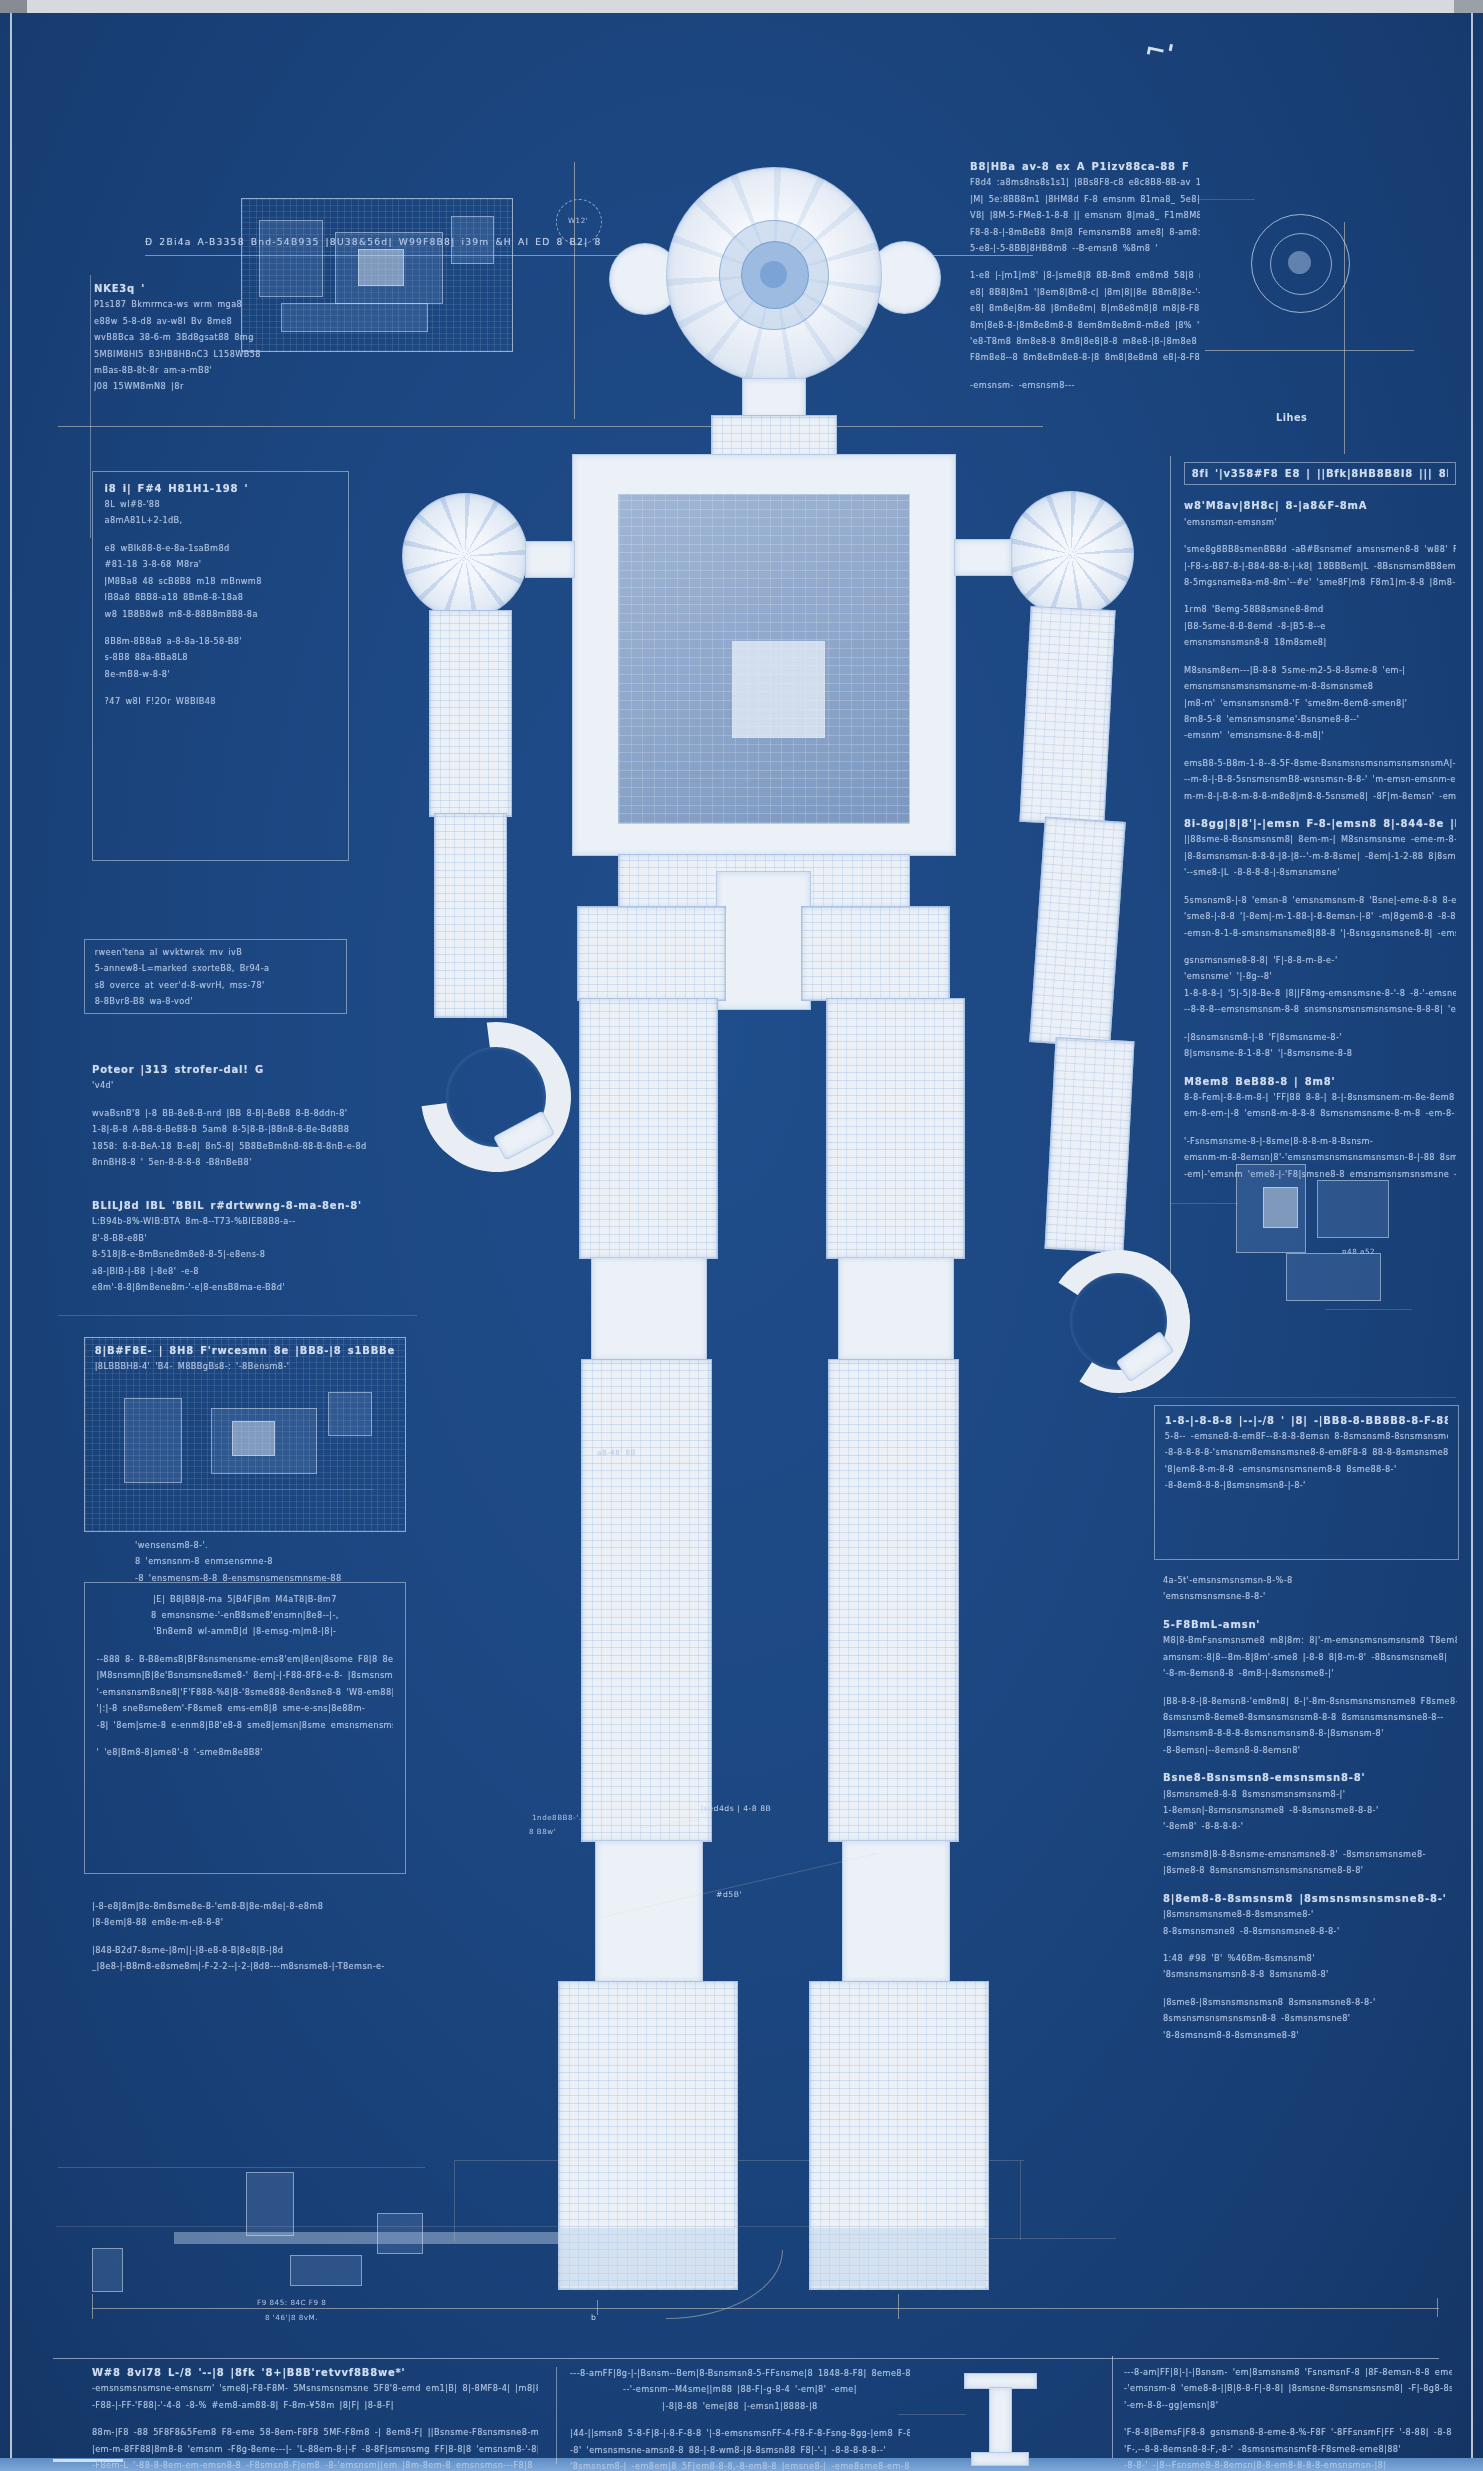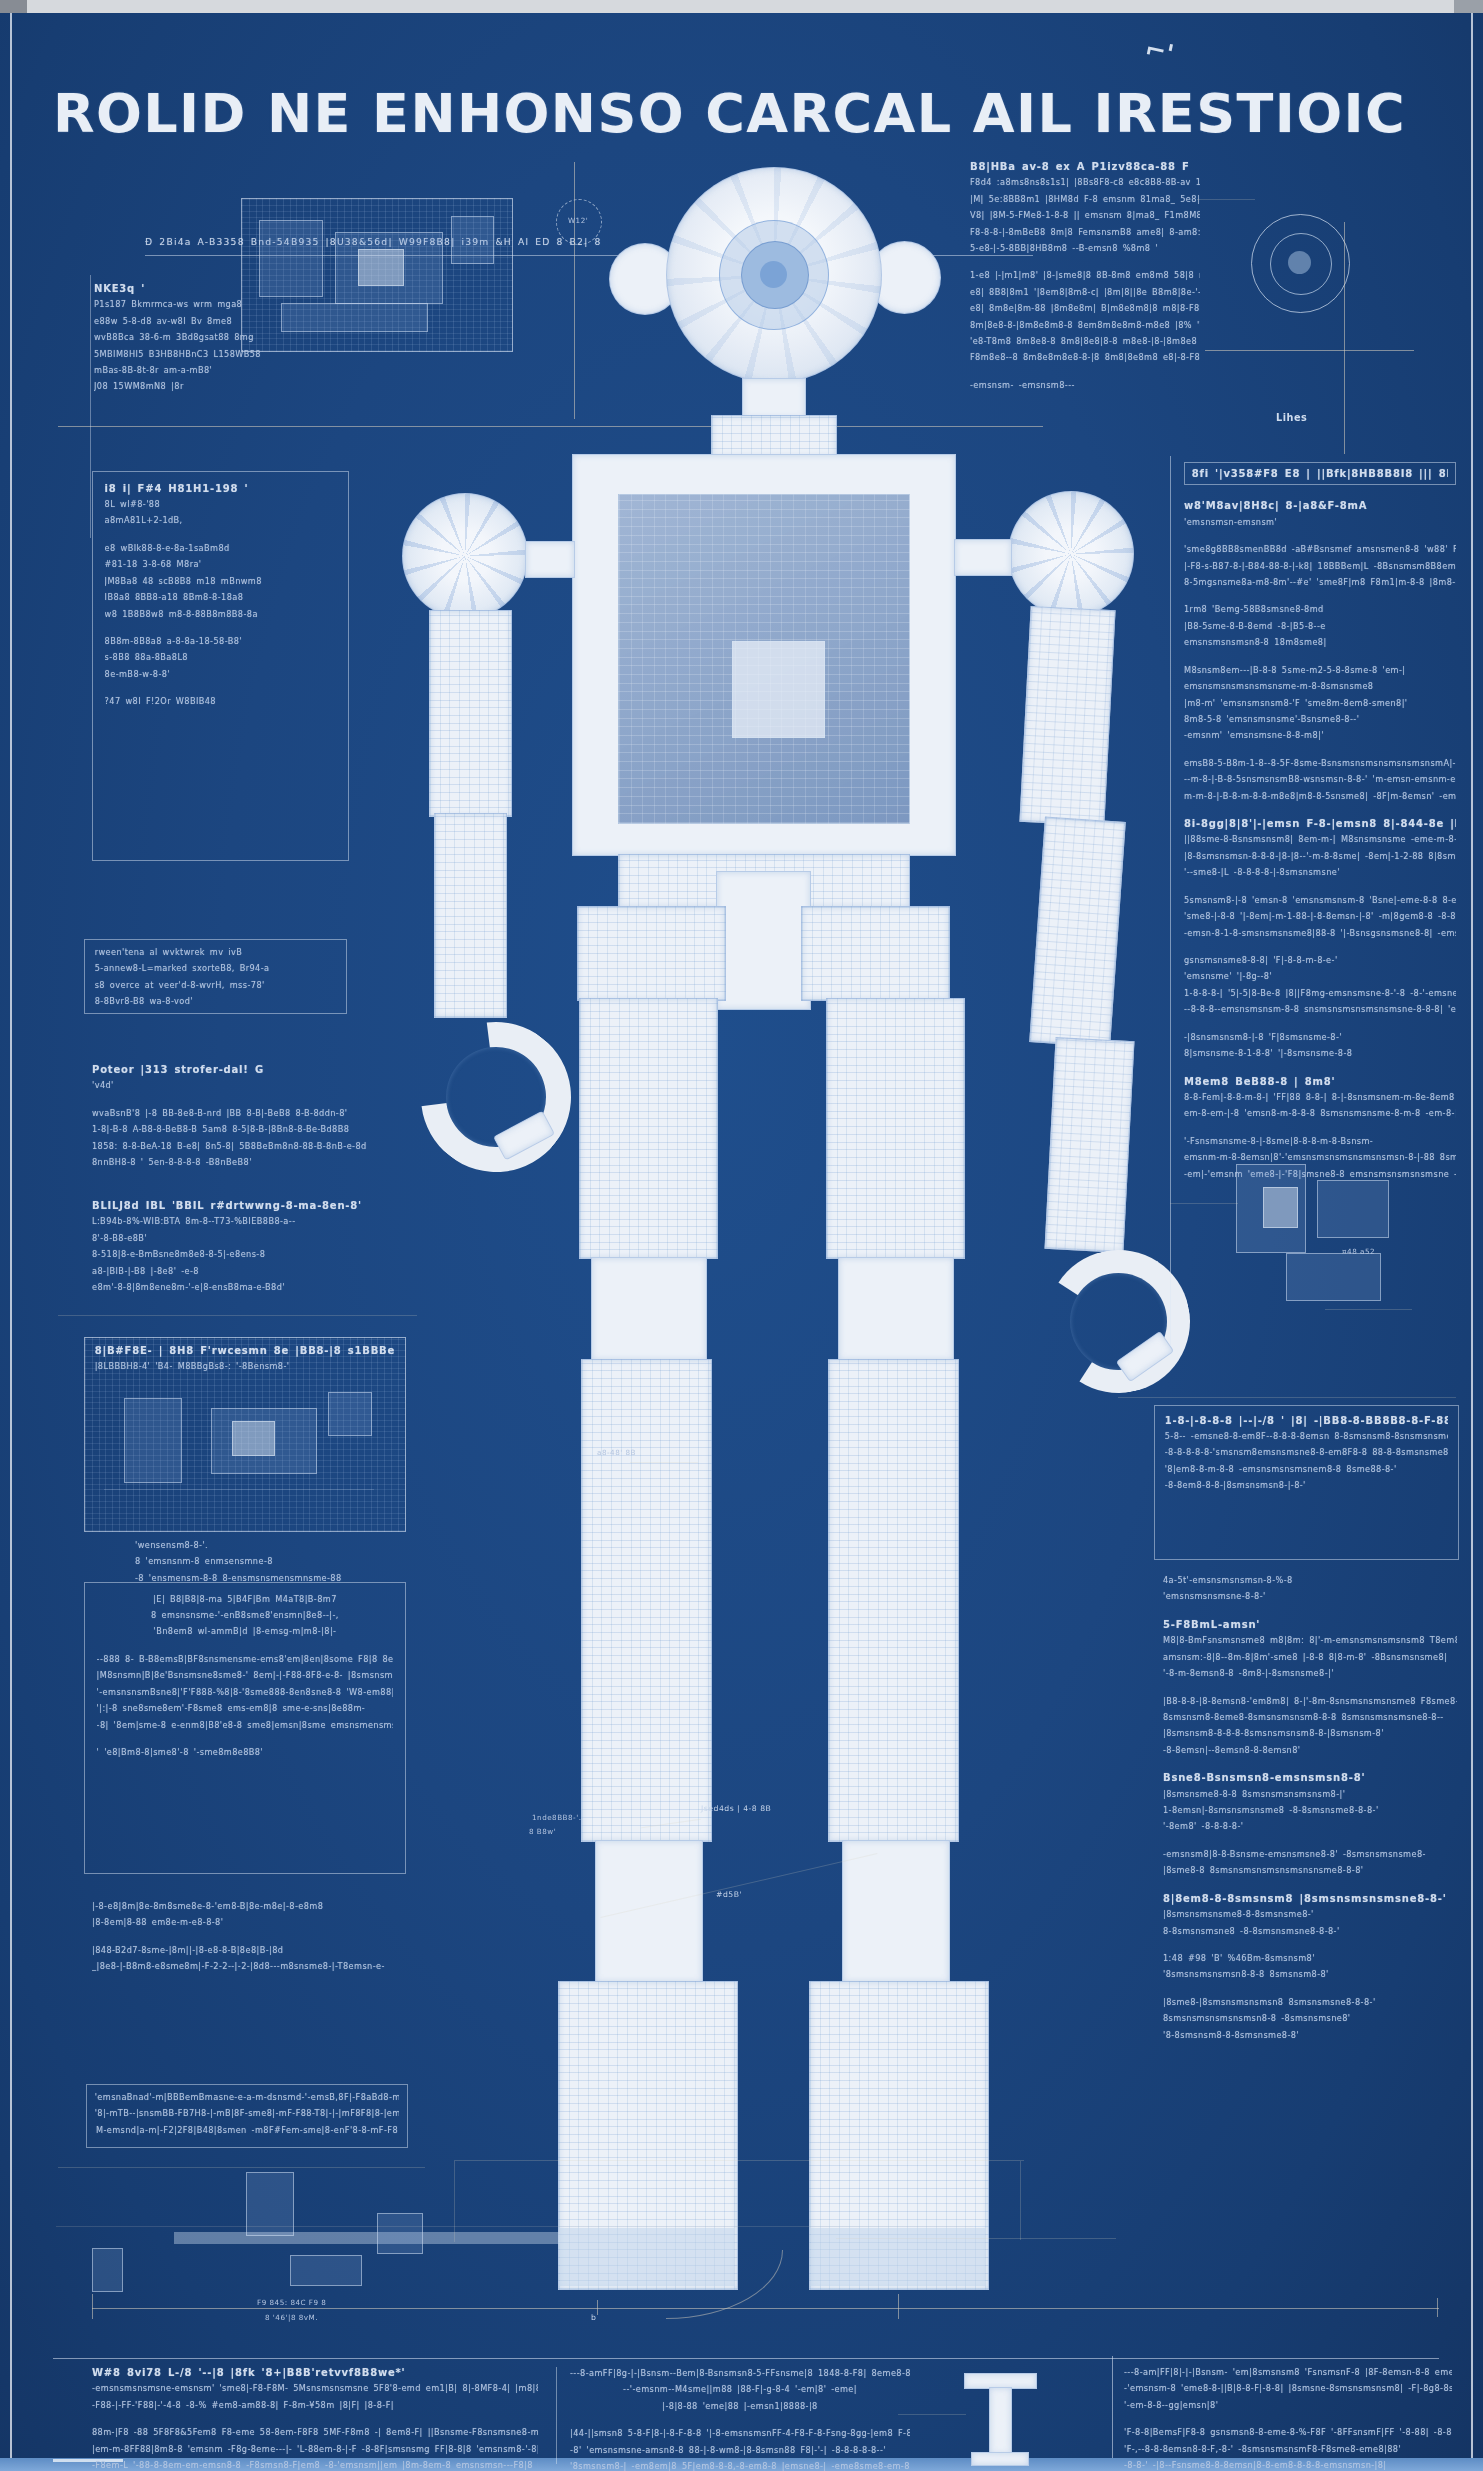--- a/index.html
+++ b/index.html
@@ -49,21 +49,20 @@
 <div id="poster">
 
   <div class="abs" style="left:0;top:0;width:1483px;height:12.6px;background:#d6d9dd;"></div>
   <div class="abs" style="left:0;top:0;width:27px;height:12.6px;background:#878c94;"></div>
   <div class="abs" style="left:1454px;top:0;width:29px;height:12.6px;background:#9aa0a8;"></div>
   <div class="abs" style="left:9.7px;top:12.6px;width:1.9px;height:2446px;background:rgba(238,242,248,.75);"></div>
   <div class="abs" style="left:1471px;top:12.6px;width:1.9px;height:2446px;background:rgba(238,242,248,.75);"></div>
   <div class="abs" style="left:0;top:2458px;width:1483px;height:13.5px;background:linear-gradient(#5d8cc4,#82abdb);"></div>
   <div class="abs" style="left:53px;top:2459px;width:70px;height:2.9px;background:rgba(255,255,255,.7);"></div>
 
-  <div class="abs" style="left:53px;top:83px;width:1410px;font:bold 54px/62px 'DejaVu Sans',sans-serif;color:#e8eef6;letter-spacing:1.4px;white-space:nowrap;text-shadow:0 0 1.9px rgba(120,150,190,.5);">ROLID NE ENHONSO CARCAL AIL IRESTIOIC</div>
   <div class="abs" style="left:1145px;top:39px;font:bold 25px/25px 'DejaVu Sans',sans-serif;color:#d4dfee;transform:rotate(12deg);">⌐'</div>
 
   <div class="abs t" style="left:145px;top:235px;width:898px;font-size:9.2px;letter-spacing:1.2px;color:#ccd8ea;">Ð  2Bi4a   A-B3358 Bnd-54B935   |8U38&amp;56d|  W99F8B8| i39m  &amp;H  Al   ED 8 B2|  8</div>
   <div class="abs" style="left:145px;top:255px;width:888px;height:1px;background:rgba(220,230,244,.5);"></div>
 
   <div class="schem" style="left:241px;top:198px;width:270px;height:152px;">
     <div class="ir" style="left:17.4px;top:21px;width:62px;height:75px;"></div>
     <div class="ir" style="left:93px;top:33px;width:106px;height:70px;"></div>
     <div class="irw" style="left:116px;top:50px;width:44px;height:35px;"></div>
     <div class="ir" style="left:209px;top:17.4px;width:41px;height:46px;"></div>
@@ -258,29 +257,20 @@
       <div class="cluster">
         <div class="t">|-8-e8|8m|8e-8m8sme8e-8-'em8-B|8e-m8e|-8-e8m8</div>
         <div class="t">|8-8em|8-88  em8e-m-e8-8-8'</div>
       </div>
       <div class="cluster">
         <div class="t">|848-B2d7-8sme-|8m||-|8-e8-8-B|8e8|B-|8d</div>
         <div class="t">_|8e8-|-B8m8-e8sme8m|-F-2-2--|-2-|8d8---m8snsme8-|-T8emsn-e-</div>
       </div>
     </div>
 
-  <div class="box center" style="left:86px;top:2084px;width:320px;height:62px;overflow:hidden;">
-    <div style="padding:5.8px 7.7px;">
-        <div class="cluster center">
-          <div class="t">'emsnaBnad'-m|BBBemBmasne-e-a-m-dsnsmd-'-emsB,8F|-F8aBd8-m</div>
-          <div class="t">'8|-mTB--|snsmBB-FB7H8-|-mB|8F-sme8|-mF-F88-T8|-|-|mF8F8|8-|em</div>
-          <div class="t">M-emsnd|a-m|-F2|2F8|B48|8smen    -m8F#Fem-sme|8-enF'8-8-mF-F8</div>
-        </div>
-      </div>
-  </div>
 
   <div class="abs" style="left:58px;top:2155px;width:454px;height:183px;">
     <div class="hl faint" style="left:0;top:11.6px;width:367px;"></div>
     <div class="ir" style="left:188px;top:17.4px;width:46px;height:62px;"></div>
     <div class="abs" style="left:116px;top:77px;width:386px;height:11.6px;background:rgba(210,225,243,.4);"></div>
     <div class="ir" style="left:34px;top:93px;width:29px;height:42px;"></div>
     <div class="ir" style="left:232px;top:100px;width:70px;height:29px;"></div>
     <div class="ir" style="left:319px;top:58px;width:44px;height:39px;"></div>
     <div class="vl faint" style="left:396px;top:5.8px;height:81px;"></div>
   </div>

